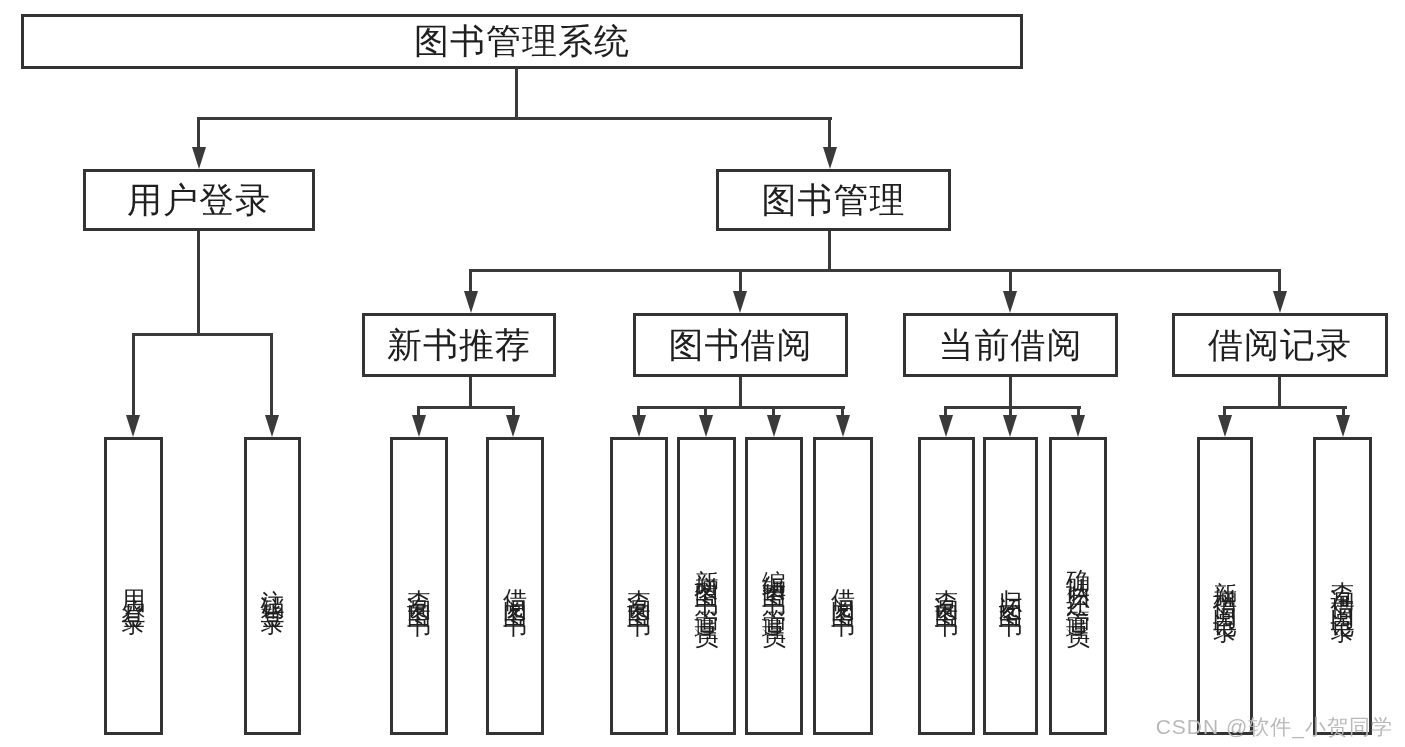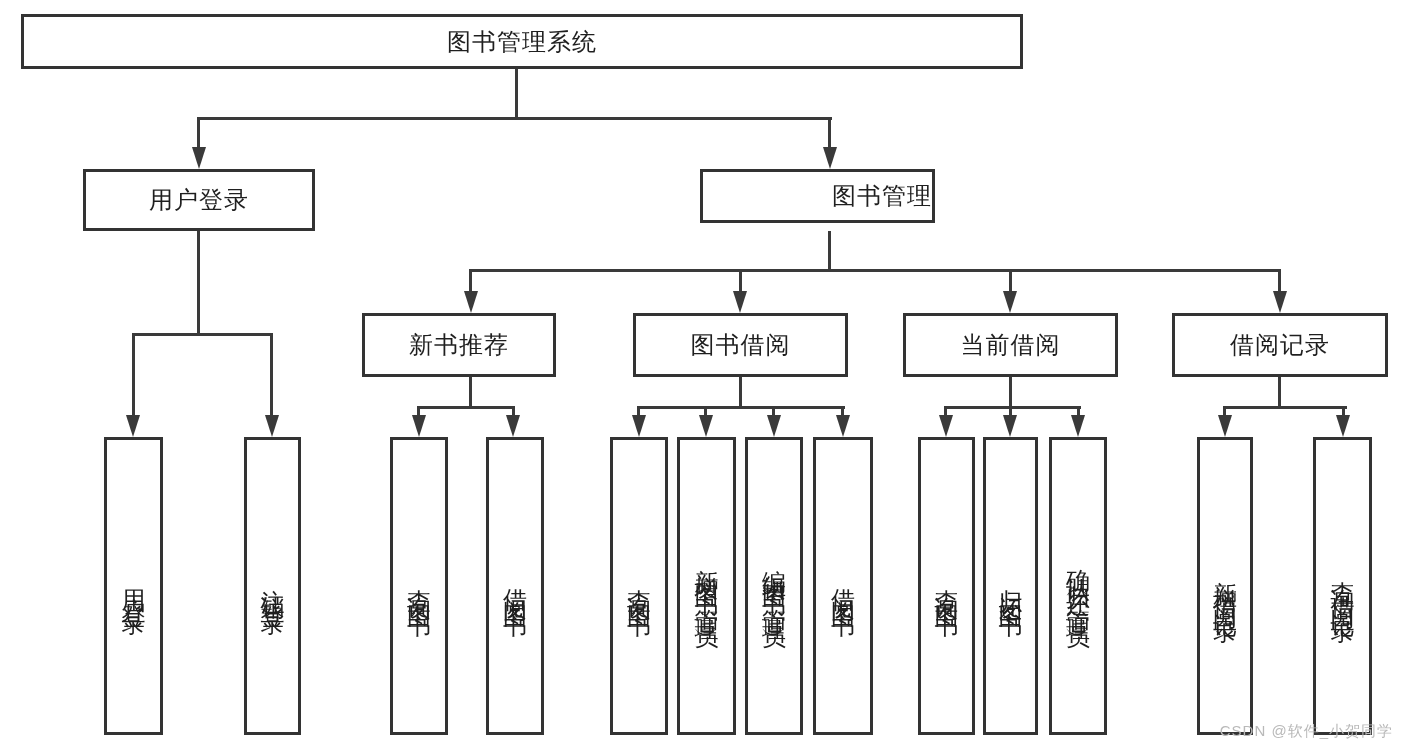--- a/index.html
+++ b/index.html
@@ -10,34 +10,34 @@
     --bg:#ffffff;
   }
   *{box-sizing:border-box;margin:0;padding:0;}
   html,body{background:var(--bg);}
   body{font-family:"Liberation Sans","DejaVu Sans",sans-serif;color:var(--text);}
   .stage{position:relative;width:1405px;height:747px;background:var(--bg);overflow:hidden;}
 
   
   .hbox{position:absolute;border:3px solid var(--border);background:var(--bg);
         display:flex;align-items:center;justify-content:center;}
-  .hbox span{font-size:24px;letter-spacing:1px;white-space:nowrap;}
+  .hbox span{font-size:35px;letter-spacing:1px;white-space:nowrap;}
   .vbox{position:absolute;top:437px;height:298px;border:3px solid var(--border);background:var(--bg);
         display:flex;align-items:center;justify-content:center;}
   .vbox span{writing-mode:vertical-rl;text-orientation:mixed;font-size:24px;line-height:1;
              letter-spacing:8px;white-space:nowrap;}
 
   
   .vline{position:absolute;width:3px;background:var(--line);}
   .hline{position:absolute;height:3px;background:var(--line);}
   .arr{position:absolute;width:0;height:0;
        border-left:7px solid transparent;border-right:7px solid transparent;
        border-top:22px solid var(--line);}
 
-  .watermark{position:absolute;right:12px;bottom:6px;font-size:15px;color:var(--wm);
+  .watermark{position:absolute;right:12px;bottom:6px;font-size:21px;color:var(--wm);
              letter-spacing:1px;white-space:nowrap;}
 </style>
 </head>
 <body>
 
 <div class="stage">
 
   <div class="hbox" style="left:21px;top:14px;width:1002px;height:55px;">
     <span>图书管理系统</span>
   </div>
@@ -45,21 +45,21 @@
   <div class="vline" style="left:515px;top:69px;height:50px;"></div>
   <div class="hline" style="left:197px;top:117px;width:635px;"></div>
   <div class="vline" style="left:197px;top:117px;height:33px;"></div>
   <div class="arr" style="left:192px;top:147px;"></div>
   <div class="vline" style="left:828px;top:117px;height:33px;"></div>
   <div class="arr" style="left:823px;top:147px;"></div>
 
   <div class="hbox" style="left:83px;top:169px;width:232px;height:62px;">
     <span>用户登录</span>
   </div>
-  <div class="hbox" style="left:700px;top:169px;width:235px;height:54px;justify-content:flex-end;">
+  <div class="hbox" style="left:716px;top:169px;width:235px;height:62px;">
     <span>图书管理</span>
   </div>
 
   <div class="vline" style="left:197px;top:231px;height:104px;"></div>
   <div class="hline" style="left:132px;top:333px;width:141px;"></div>
   <div class="vline" style="left:132px;top:333px;height:84px;"></div>
   <div class="arr" style="left:126px;top:415px;"></div>
   <div class="vline" style="left:270px;top:333px;height:84px;"></div>
   <div class="arr" style="left:265px;top:415px;"></div>
 

